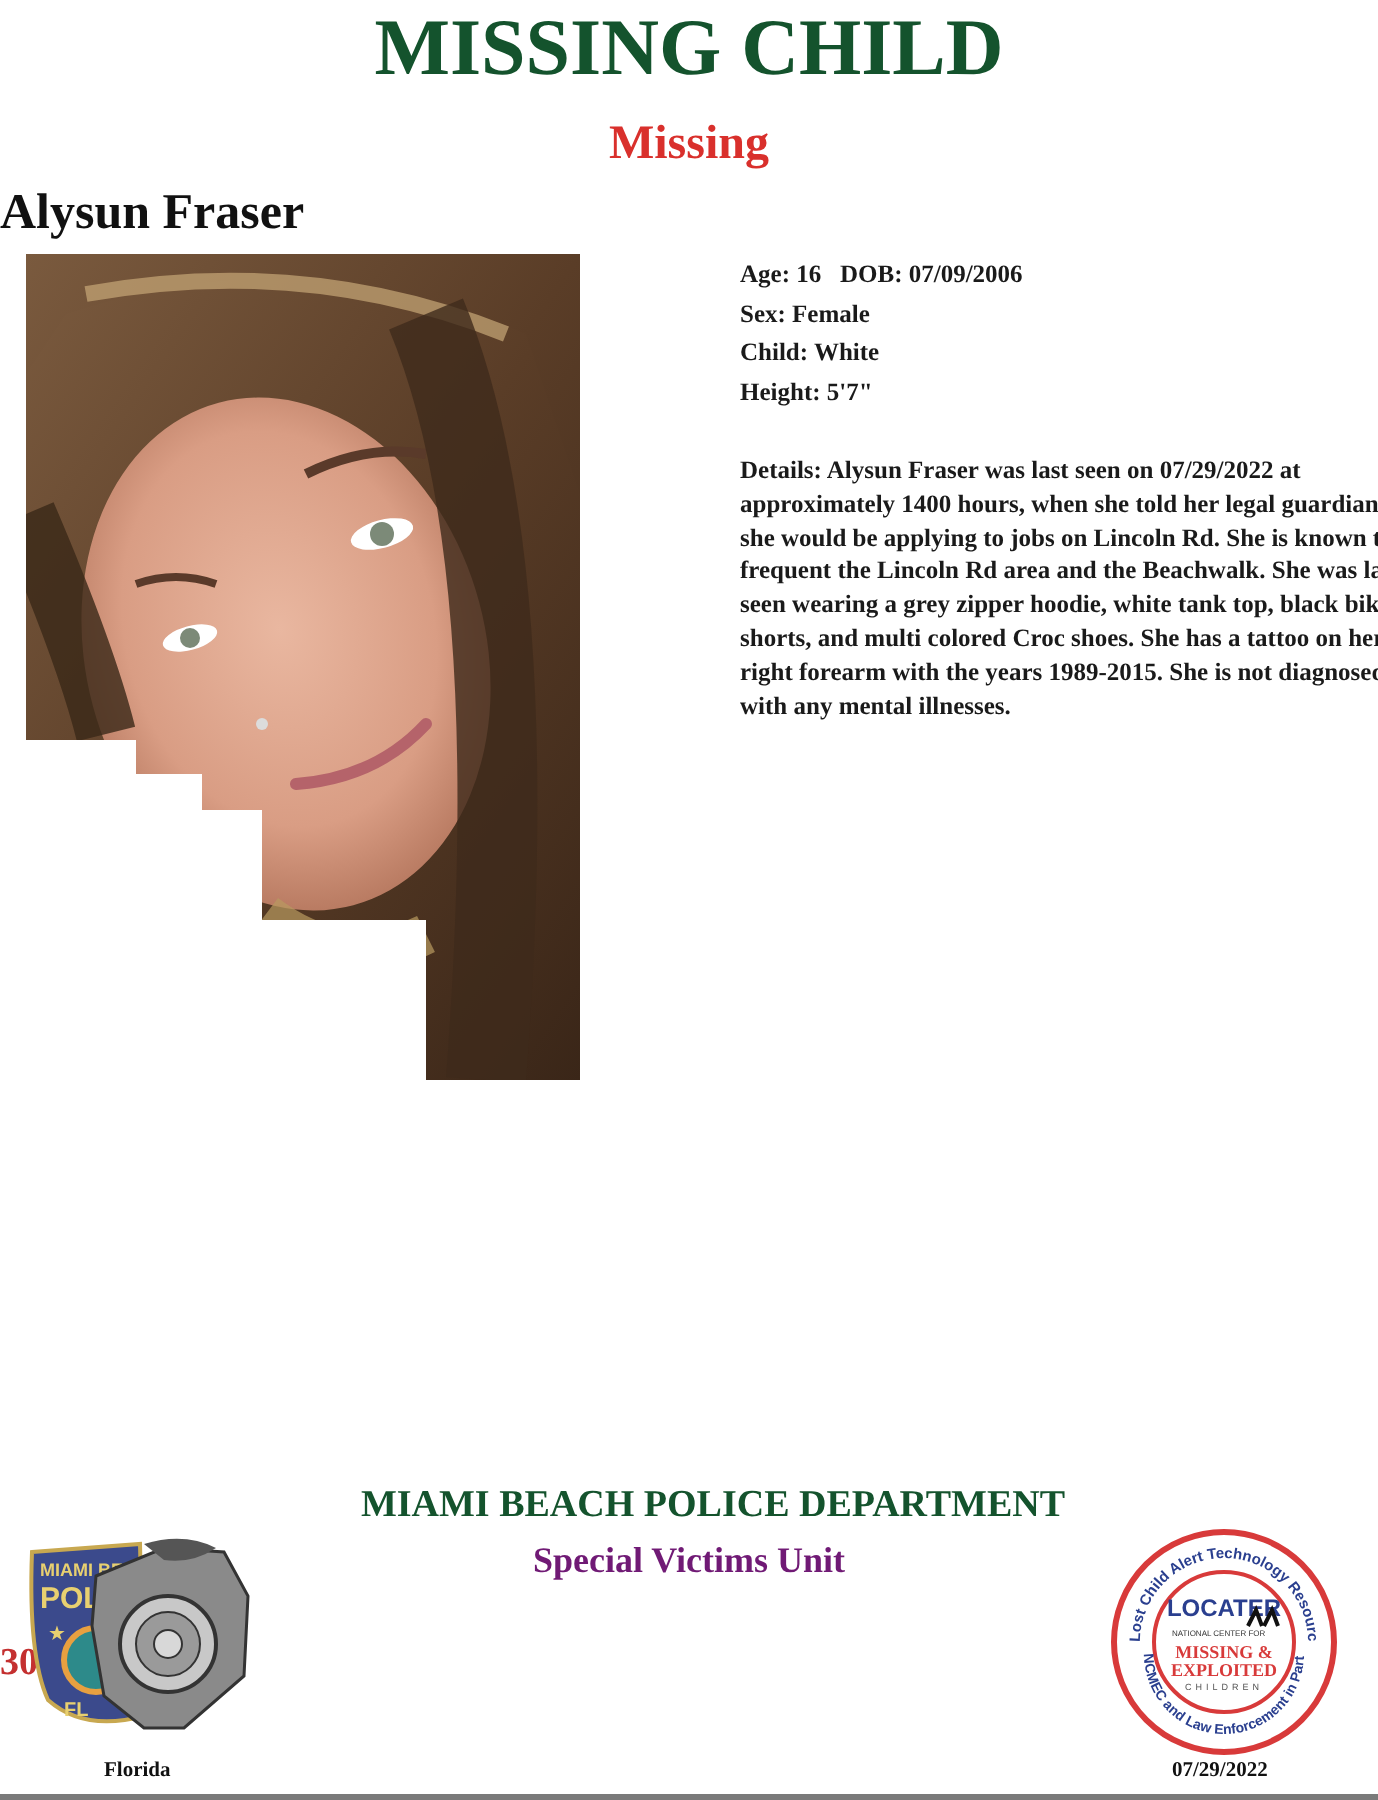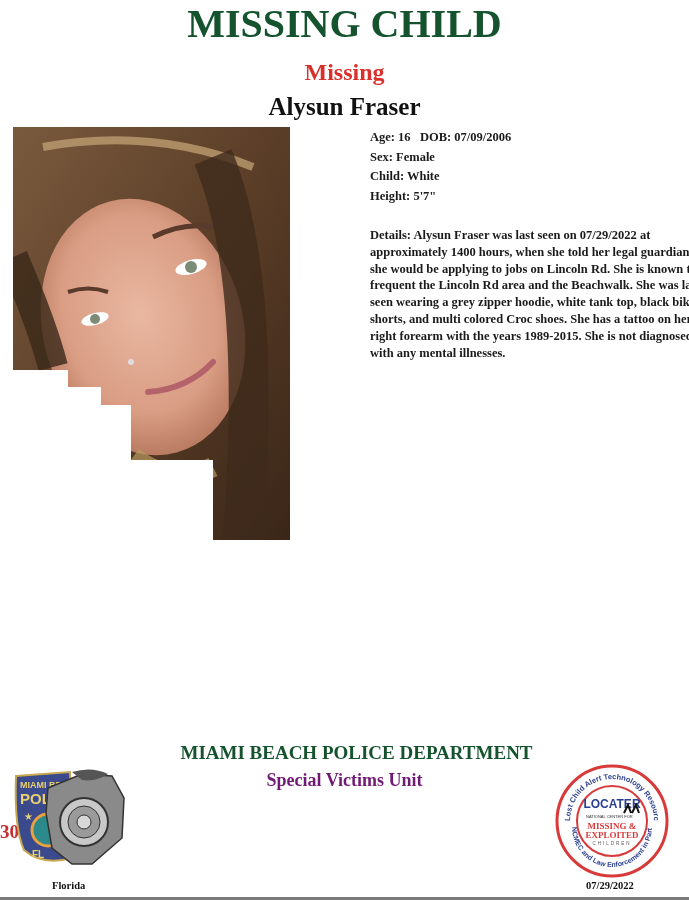--- a/index.html
+++ b/index.html
@@ -10,21 +10,21 @@
   .title {
     position: absolute; left: 0; width: 689px; top: 2px; text-align: center;
     font-size: 40px; font-weight: bold; color: #14532d; line-height: 44px;
     letter-spacing: 0px;
   }
   .subtitle {
     position: absolute; left: 0; width: 689px; top: 46px; text-align: center;
     font-size: 24px; font-weight: bold; color: #d9302c; line-height: 28px; margin-top: 12px;
   }
   .name {
-    position: absolute; left: 0; width: 689px; top: 92px; text-align: center;
+    position: absolute; left: 0; width: 689px; top: 92px; 
     font-size: 25px; font-weight: bold; color: #111; line-height: 30px;
   }
   .photo {
     position: absolute; left: 13px; top: 127px; width: 277px; height: 413px;
     overflow: hidden;
   }
   .photo svg { display: block; }
   .info {
     position: absolute; left: 346px; top: 128px; width: 335px;
     font-size: 12.5px; font-weight: bold; line-height: 19.5px; color: #1a1a1a; margin-left: 24px;

